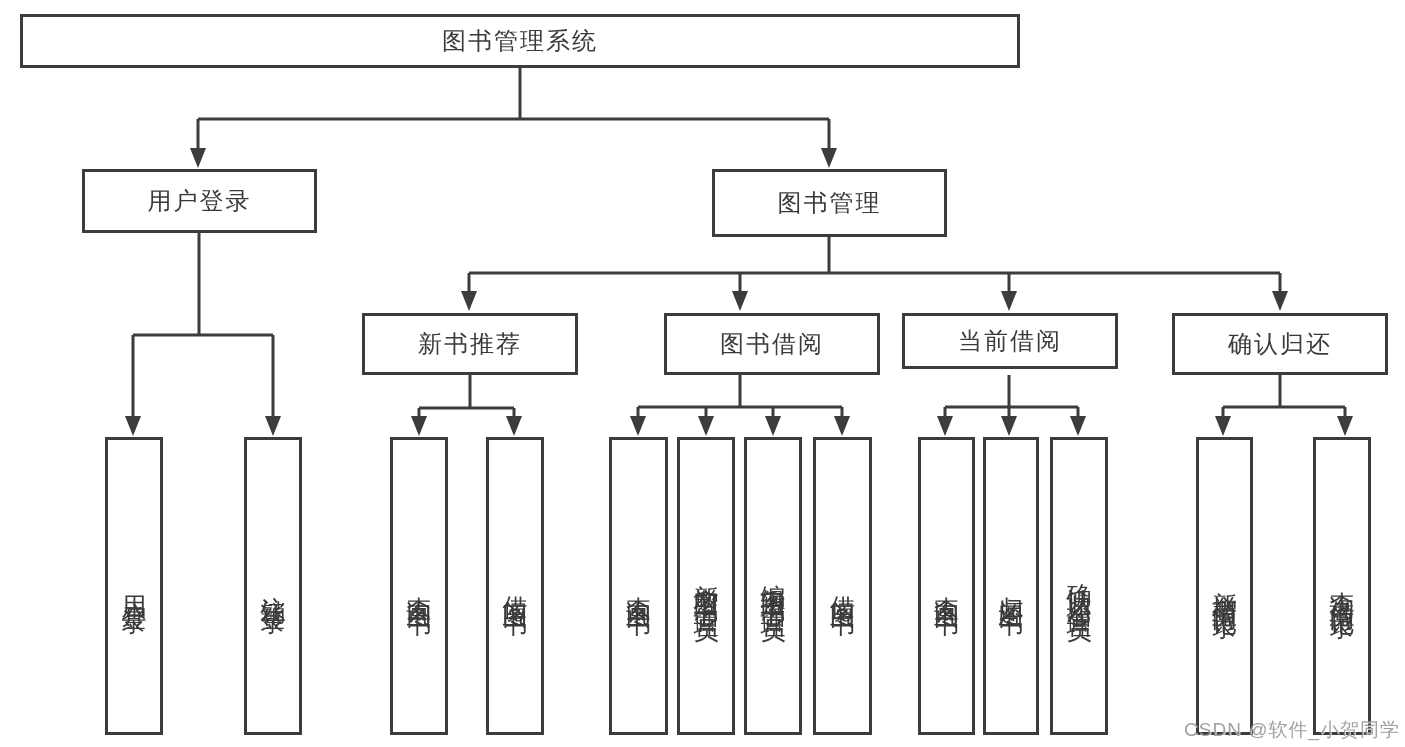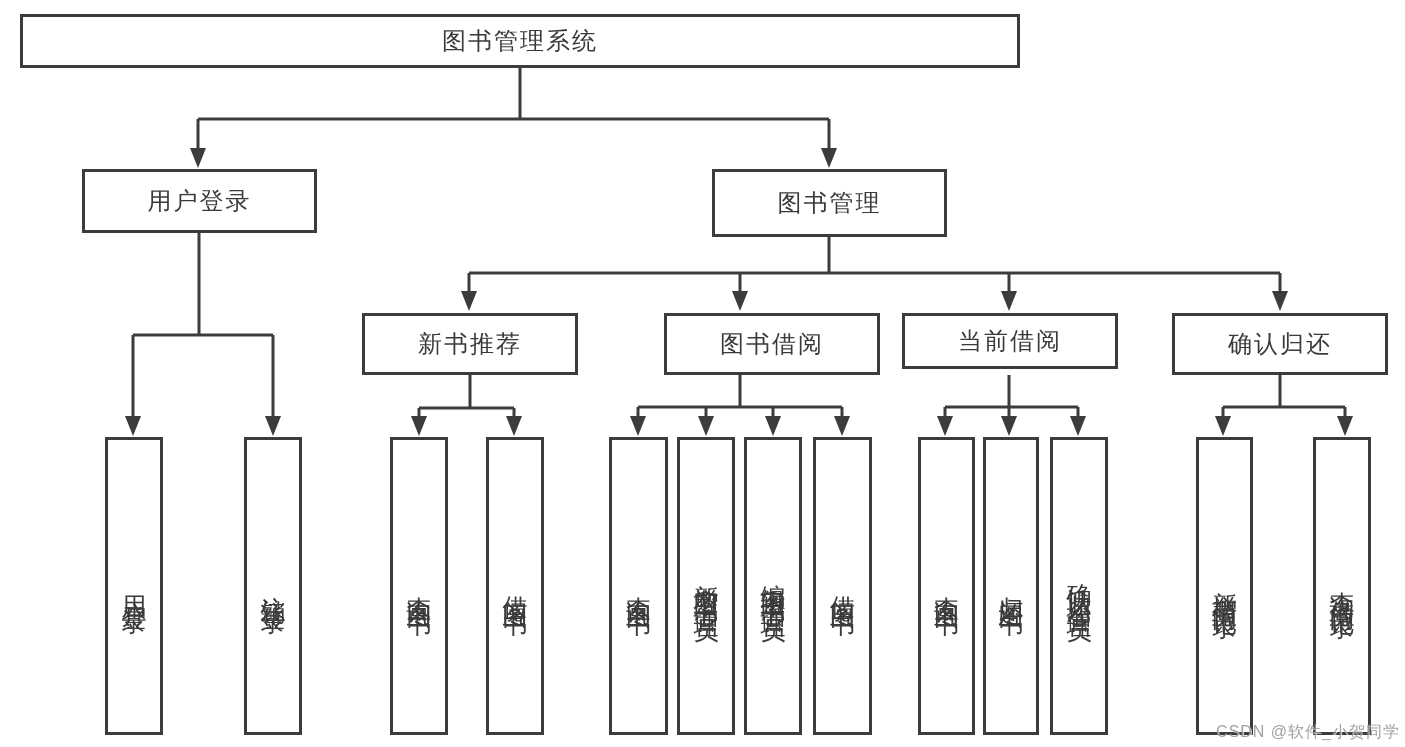--- a/index.html
+++ b/index.html
@@ -56,21 +56,21 @@
     line-height: 1;
     white-space: nowrap;
   }
   .lbl {
     color: #3a3a3a;
   }
   .watermark {
     position: absolute;
     right: 5px;
     bottom: 4px;
-    font-size: 16px;
+    font-size: 19px;
     color: rgba(150, 150, 150, 0.9);
     letter-spacing: 1px;
     z-index: 5;
     text-shadow: 1px 1px 0 rgba(255,255,255,0.7);
   }
 </style>
 </head>
 <body>
 
 <div class="canvas">

